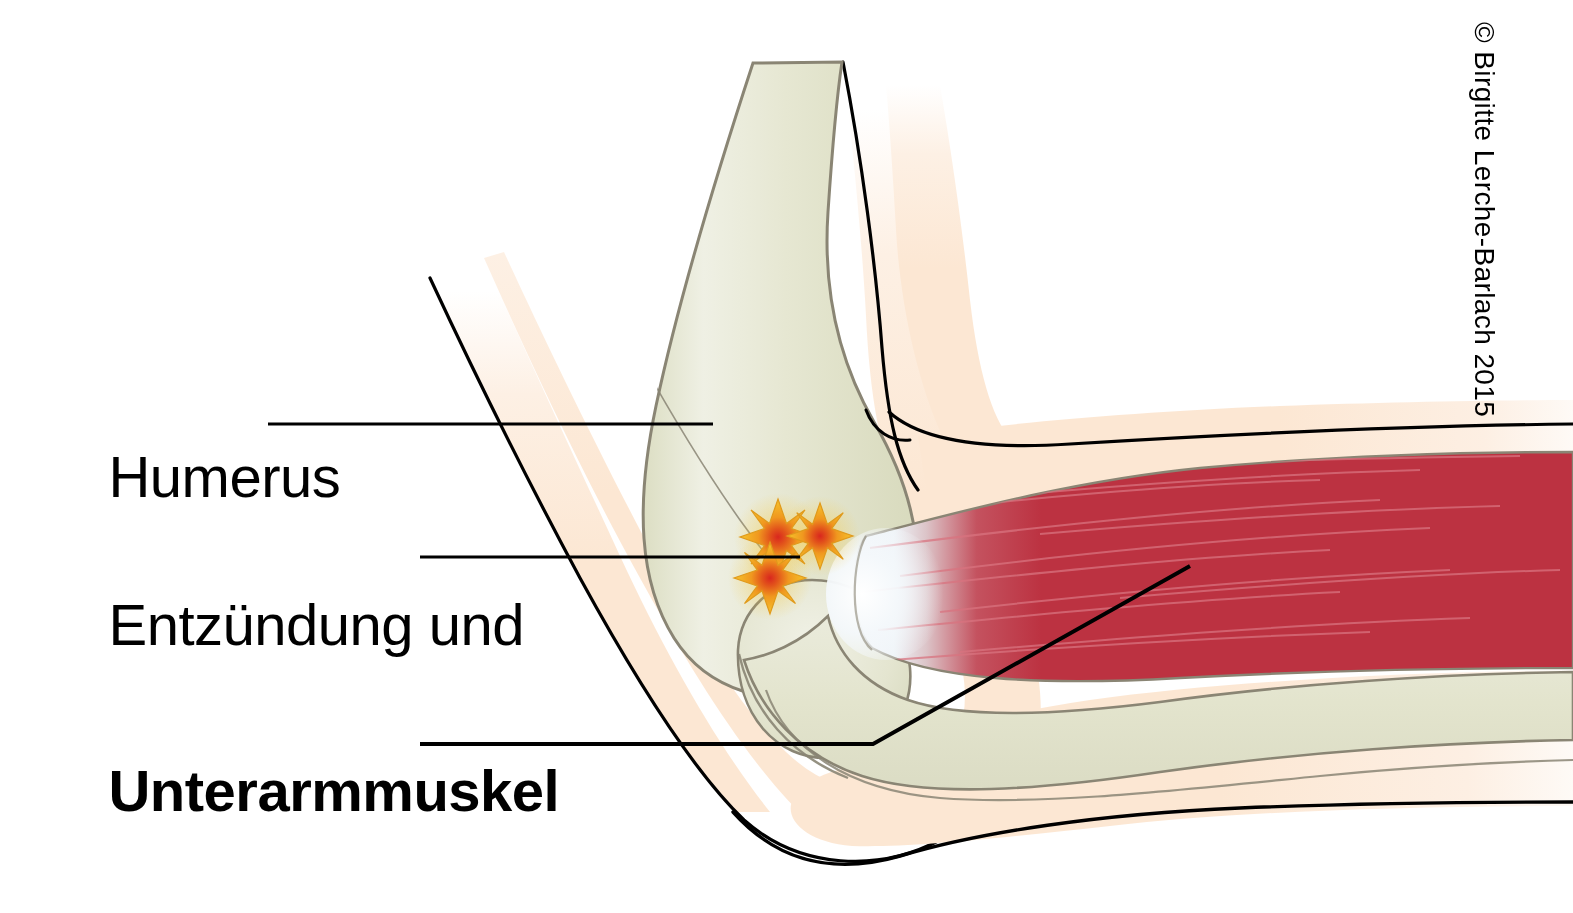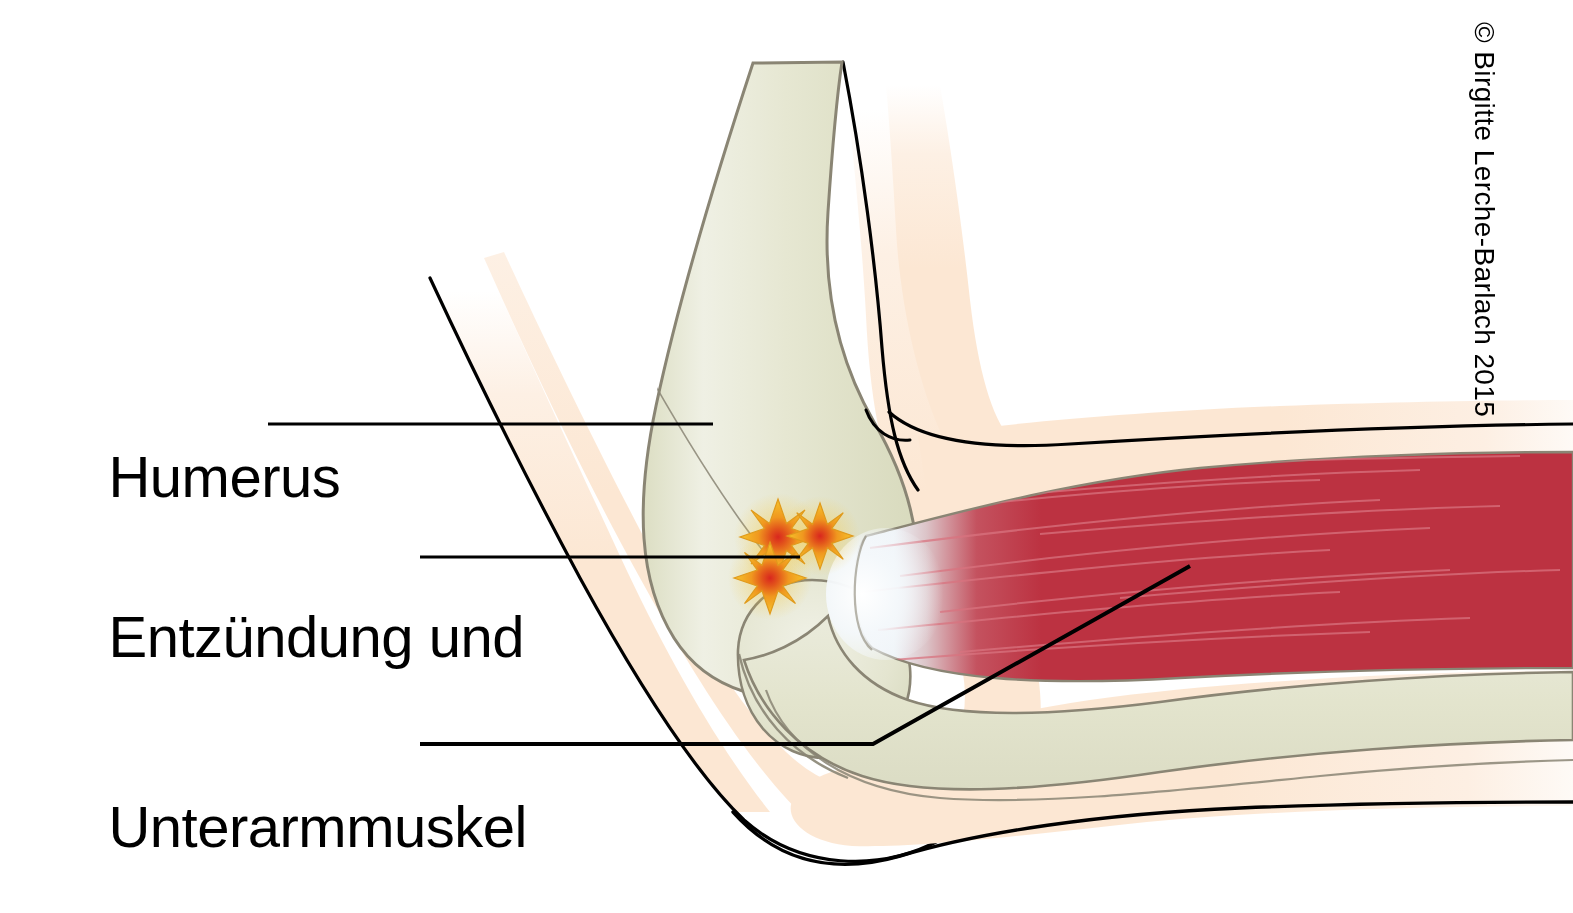--- a/index.html
+++ b/index.html
@@ -29,22 +29,22 @@
   .label {
     position: absolute;
     color: #000000;
     font-family: "Liberation Sans", sans-serif;
     font-size: 58px;
     line-height: 54px;
     letter-spacing: -0.5px;
     white-space: pre;
   }
   #label-humerus  { left: 46px;  top: 396px; }
-  #label-inflam   { left: 46px;  top: 556px; }
-  #label-muscle   { left: 46px;  top: 746px; }
+  #label-inflam   { left: 46px;  top: 544px; }
+  #label-muscle   { left: 46px;  top: 710px; font-weight: bold; }
   #copyright {
     position: absolute;
     left: 1500px;
     top: 22px;
     width: 420px;
     transform: rotate(90deg);
     transform-origin: 0 0;
     font-family: "Liberation Sans", sans-serif;
     font-size: 28px;
     letter-spacing: 0.4px;

